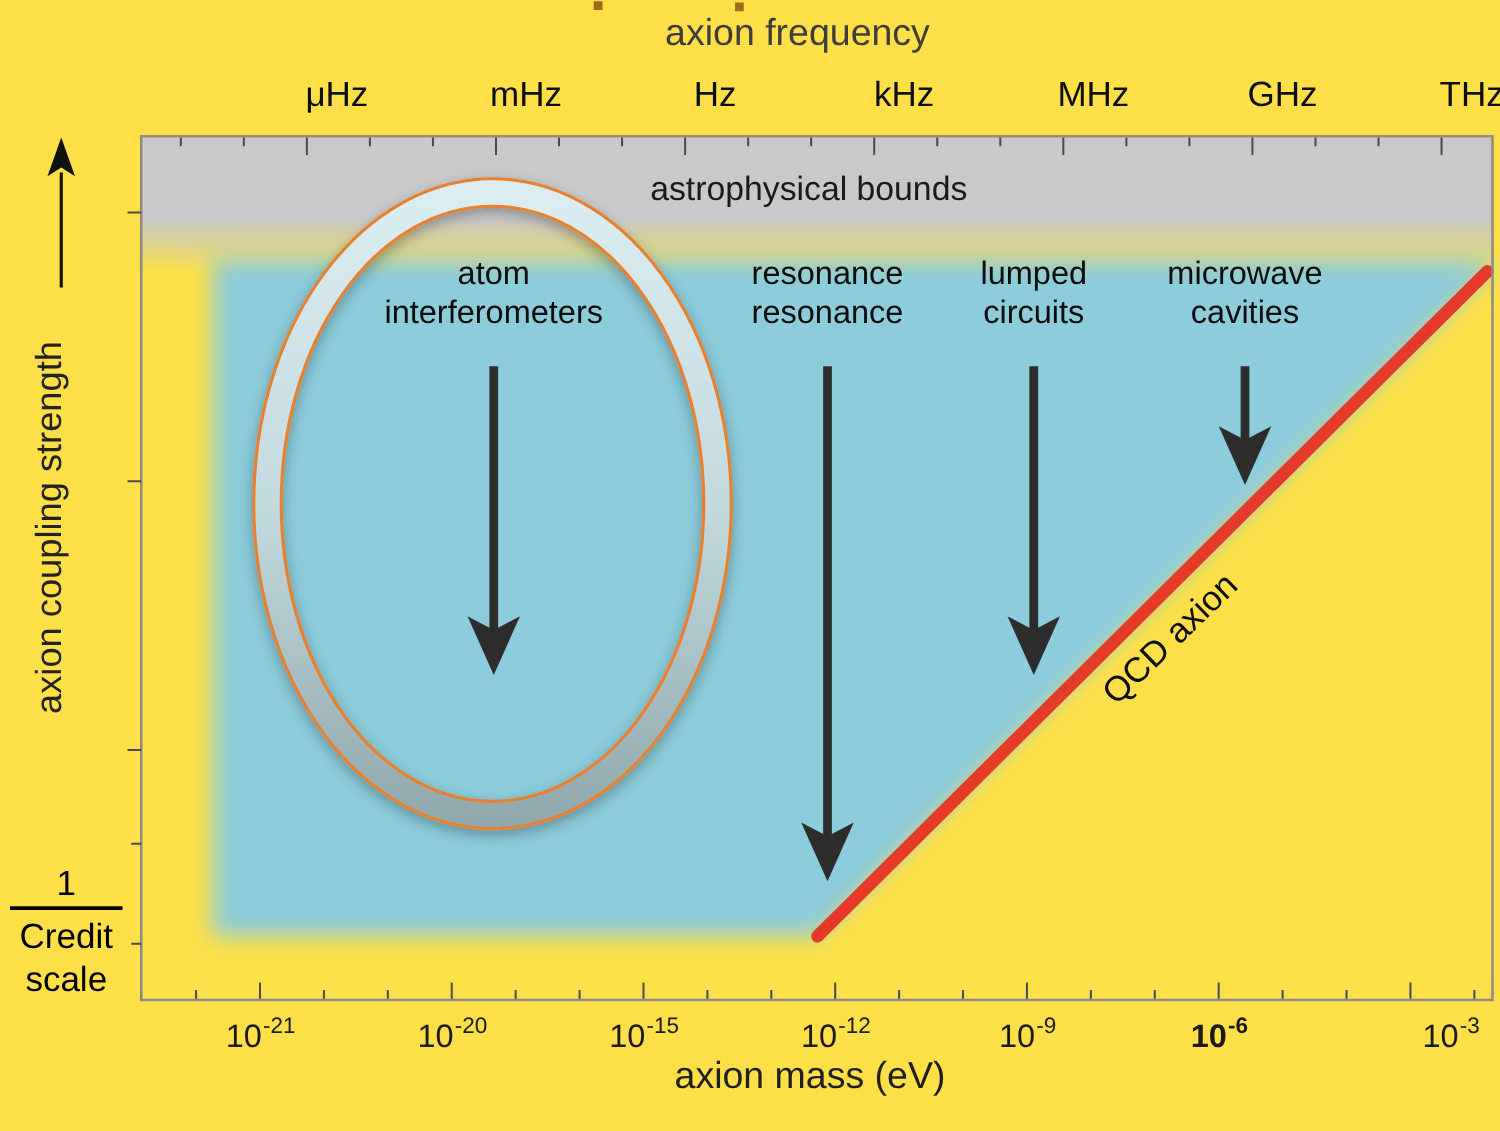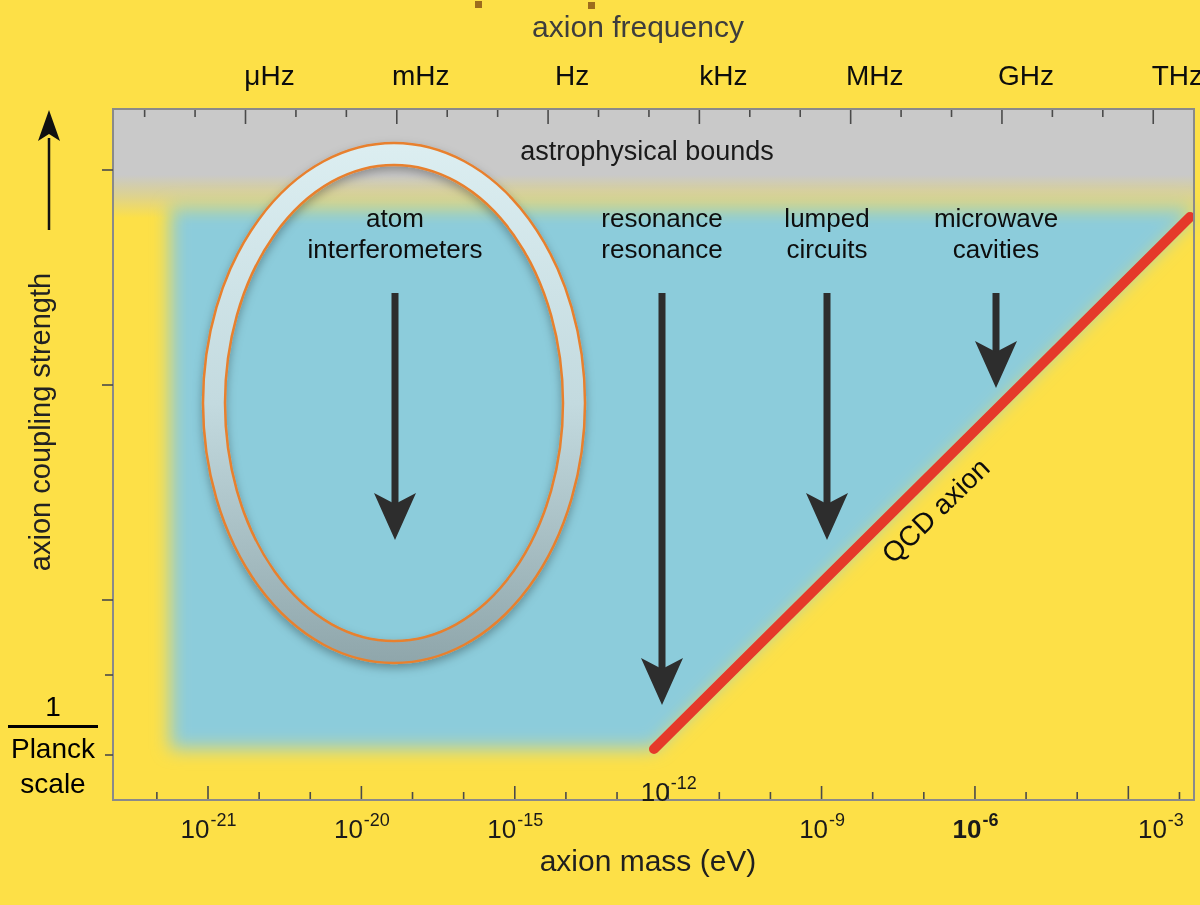--- a/index.html
+++ b/index.html
@@ -158,27 +158,27 @@
       </div>
     </div>
 
   <div class="abs qcd-label" style="left:936px;top:511px;">QCD axion</div>
 
 
   <div id="mass-labels">
       <div class="abs ctr mass-label" style="left: 208px; top: 812px;"><span>10</span><sup>-21</sup></div>
       <div class="abs ctr mass-label" style="left: 361.4px; top: 812px;"><span>10</span><sup>-20</sup></div>
       <div class="abs ctr mass-label" style="left: 514.8px; top: 812px;"><span>10</span><sup>-15</sup></div>
-      <div class="abs ctr mass-label" style="left: 668.2px; top: 775px;"><span>10</span><sup>-12</sup></div>
+      <div class="abs ctr mass-label" style="left: 668.2px; top: 812px;"><span>10</span><sup>-12</sup></div>
       <div class="abs ctr mass-label" style="left: 821.6px; top: 812px;"><span>10</span><sup>-9</sup></div>
       <div class="abs ctr mass-label" style="left: 975px; top: 812px; font-weight: bold;"><span>10</span><sup>-6</sup></div>
       <div class="abs ctr mass-label" style="left: 1128.4px; top: 812px; margin-left: 32px;"><span>10</span><sup>-3</sup></div>
     </div>
 
   <div class="abs ctr xaxis-title" style="left:648px;top:844px;">axion mass (eV)</div>
 
   <div class="abs yaxis-title" style="left:40px;top:422px;">axion coupling strength</div>
 
   <div class="abs ctr planck" style="left:53px;top:691px;">1</div>
   <div class="abs frac-bar" style="left:8px;top:725px;"></div>
-  <div class="abs ctr planck" style="left:53px;top:733px;">Planck</div>
+  <div class="abs ctr planck" style="left:53px;top:733px;">Credit</div>
   <div class="abs ctr planck" style="left:53px;top:768px;">scale</div>
 </div>
 
 </body></html>

